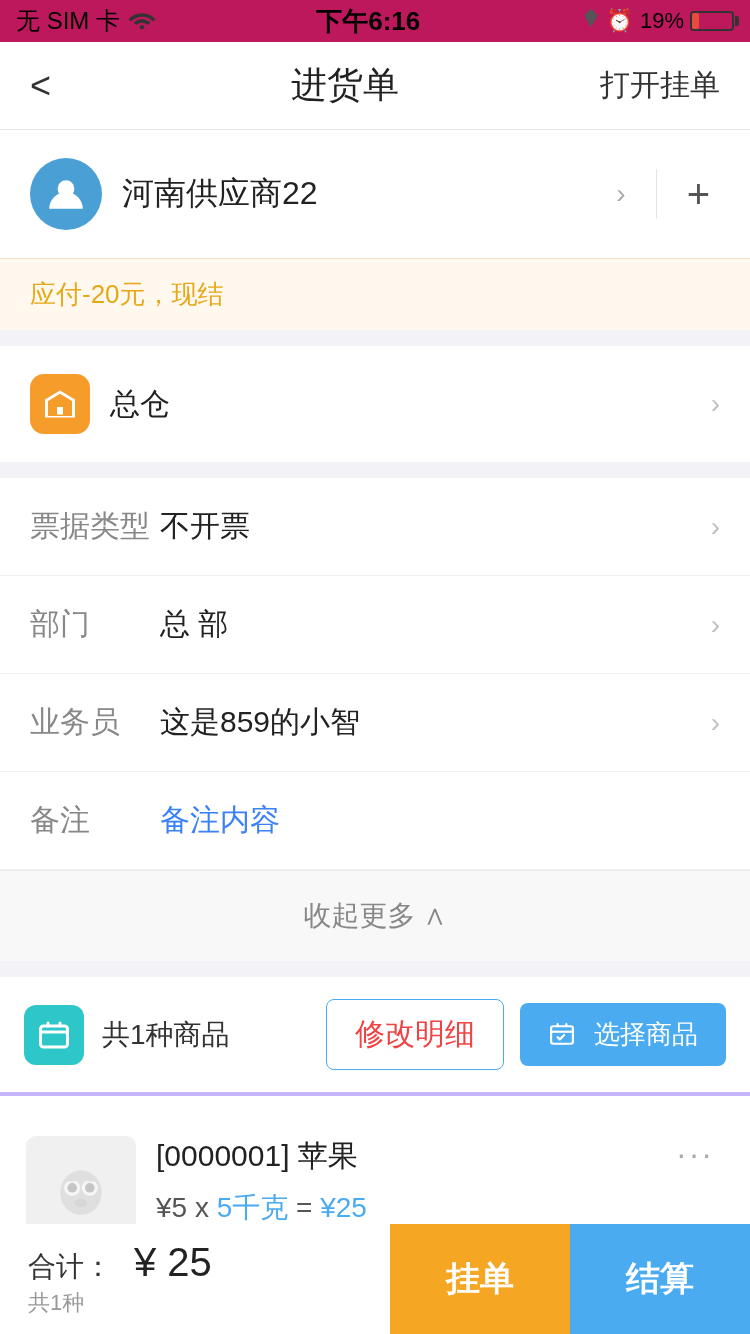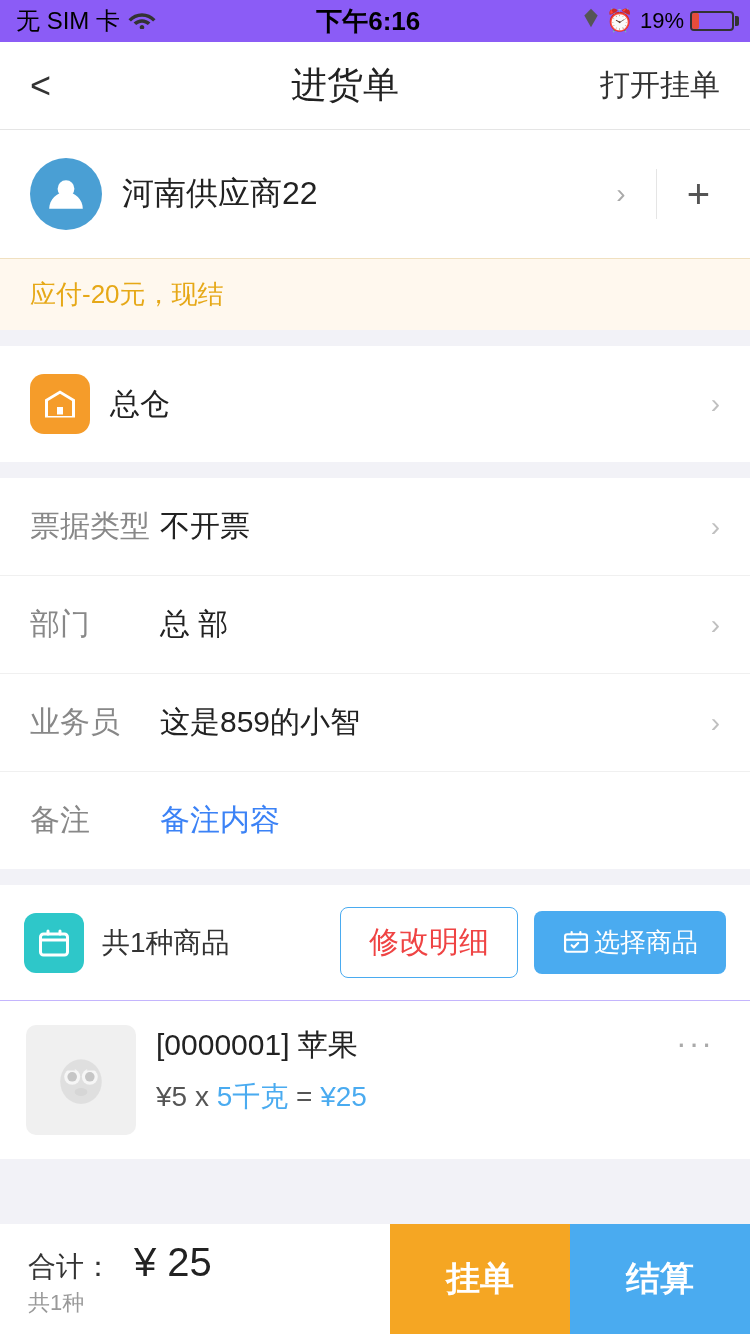--- a/index.html
+++ b/index.html
@@ -7,21 +7,21 @@
     body {
       font-family: -apple-system, 'PingFang SC', 'Helvetica Neue', Arial, sans-serif;
       background: #f2f2f7;
       width: 750px;
       min-height: 1334px;
       font-size: 28px;
       color: #222;
     }
     
     .status-bar {
-      background: #8b5cf6;
+      background: #be185d;
       height: 42px;
       display: flex;
       align-items: center;
       justify-content: space-between;
       padding: 0 16px;
       font-size: 24px;
       color: #000;
     }
     .status-left { display: flex; align-items: center; gap: 8px; }
     .status-center { font-size: 26px; font-weight: 600; }
@@ -181,22 +181,22 @@
       border-top: 1px solid #ebebeb;
       cursor: pointer;
     }
 
     
     .product-header {
       background: #fff;
       display: flex;
       align-items: center;
       padding: 22px 24px;
-      border-bottom: 1px solid #c4b5fd;
-      margin-bottom: 0;
+      border-bottom: 4px solid #c4b5fd;
+      margin-bottom: 16px;
     }
     .product-icon-wrap {
       width: 60px; height: 60px;
       border-radius: 12px;
       background: #2ec7c9;
       display: flex; align-items: center; justify-content: center;
       margin-right: 18px;
       flex-shrink: 0;
     }
     .product-count {
@@ -214,21 +214,21 @@
       margin-right: 16px;
       cursor: pointer;
     }
     .btn-select {
       background: #4aabf0;
       color: #fff;
       border: none;
       border-radius: 8px;
       padding: 14px 28px;
       font-size: 26px;
-      display: flex; align-items: center; gap: 4px;
+      display: flex; align-items: center; gap: 18px;
       cursor: pointer;
     }
 
     
     .product-item {
       background: #fff;
       display: flex;
       padding: 24px 26px;
       align-items: flex-start;
     }
@@ -372,20 +372,21 @@
     <span class="row-label">业务员</span>
     <span class="row-value">这是859的小智</span>
     <span class="row-chevron">›</span>
   </div>
 
   <div class="row-item">
     <span class="row-label">备注</span>
     <span class="row-value row-placeholder">备注内容</span>
   </div>
 
+  <div class="collapse-btn">收起更多 ∧</div>
 </div>
 
 <div class="section-card">
   <div class="product-header">
     <div class="product-icon-wrap">
       <svg viewBox="0 0 24 24" width="36" height="36" fill="#fff">
         <rect x="3" y="6" width="18" height="14" rx="2" fill="none" stroke="#fff" stroke-width="2"></rect>
         <path d="M3 10h18" stroke="#fff" stroke-width="2"></path>
         <path d="M8 6V4M16 6V4" stroke="#fff" stroke-width="2" stroke-linecap="round"></path>
       </svg>

